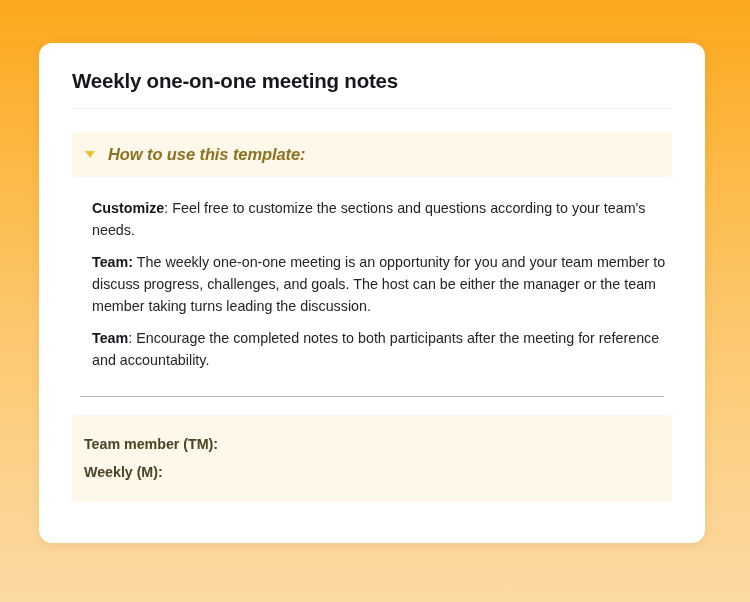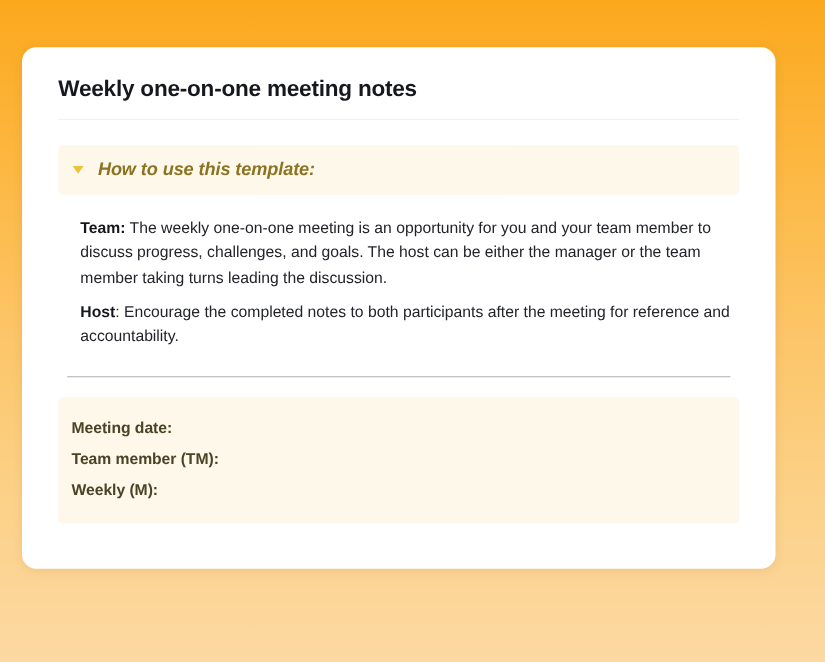--- a/index.html
+++ b/index.html
@@ -18,21 +18,21 @@
                 #FCC464 48%,
                 #FCD084 72%,
                 #FCD9A3 100%);
     -webkit-font-smoothing: antialiased;
   }
 
   .page {
     position: relative;
     width: 750px;
     height: 514px;
-    padding: 43px 45px 0 20px;
+    padding: 43px 45px 0 39px;
   }
 
   .card {
     background: #FFFFFF;
     border-radius: 13px;
     box-shadow: 0 2px 10px rgba(120, 70, 0, 0.10);
     padding: 0 33px;
   }
 
   .card-top { padding-top: 25px; padding-bottom: 19px; }
@@ -129,35 +129,37 @@
 
     <div class="callout">
       <div class="callout-head">
         <span class="disclosure-tri"></span>
         <span class="callout-head-label">How to use this template:</span>
       </div>
     </div>
 
     <div class="body-block">
 
+      <p class="para">
+        <b>Customize</b><span>: </span><span>Feel free to customize the sections and questions according to your team's needs.</span>
+      </p>
 
       <p class="para">
         <b>Team:</b><span> </span><span>The weekly one-on-one meeting is an opportunity for you and your team member to discuss progress, challenges, and goals. The host can be either the manager or the team member taking turns leading the discussion.</span>
       </p>
 
       <p class="para">
-        <b>Host</b><span>: </span><span>Encourage the completed notes to both participants after the meeting for reference and accountability.</span>
+        <b>Team</b><span>: </span><span>Encourage the completed notes to both participants after the meeting for reference and accountability.</span>
       </p>
 
 
     </div>
 
     <hr class="section-rule">
 
     <div class="fields-callout">
-      <div class="field-row">Meeting date:</div>
       <div class="field-row">Team member (TM):</div>
       <div class="field-row">Weekly (M):</div>
     </div>
 
   </div>
 
 </div>
 
 </body></html>

